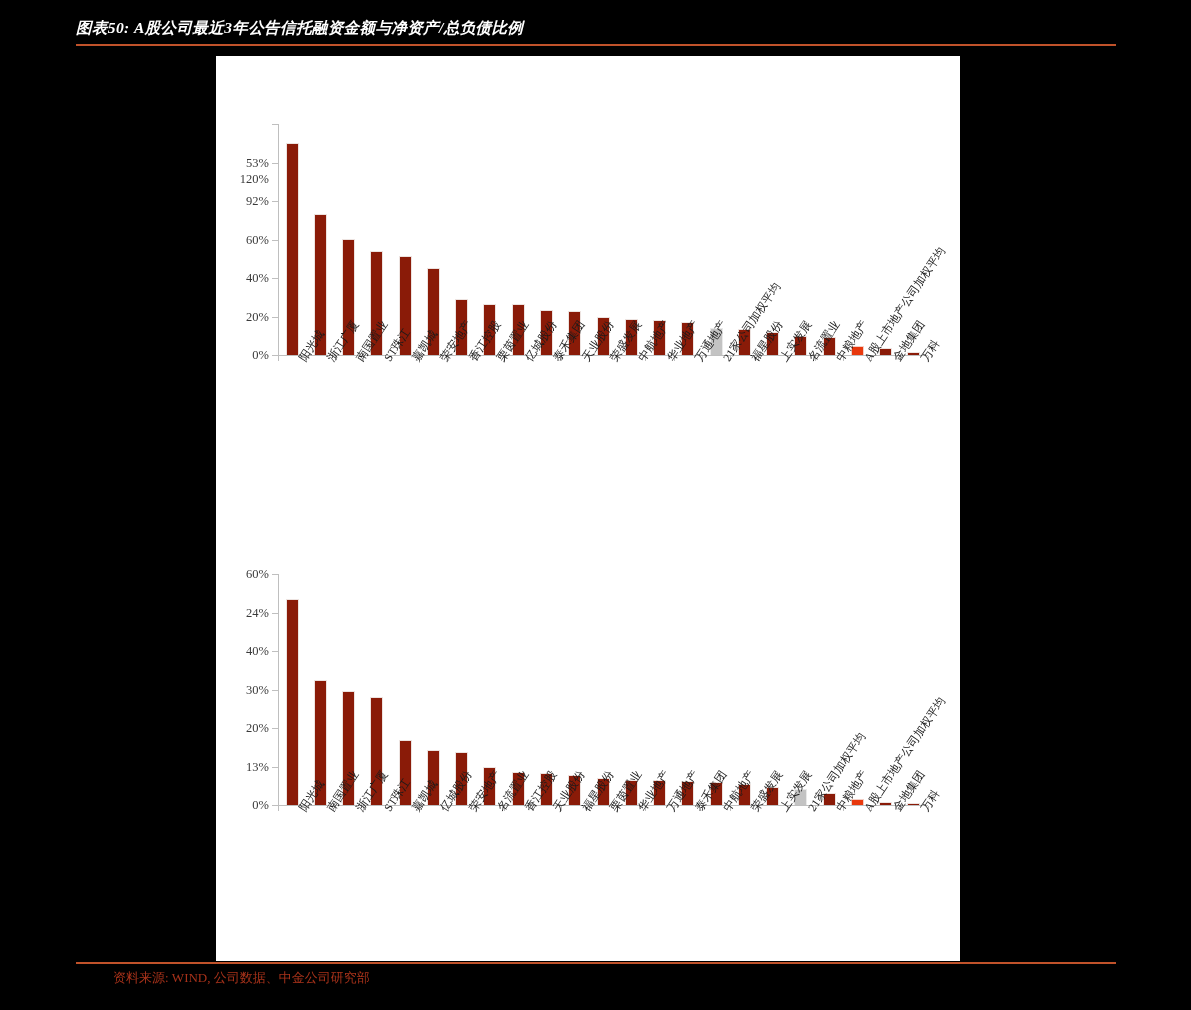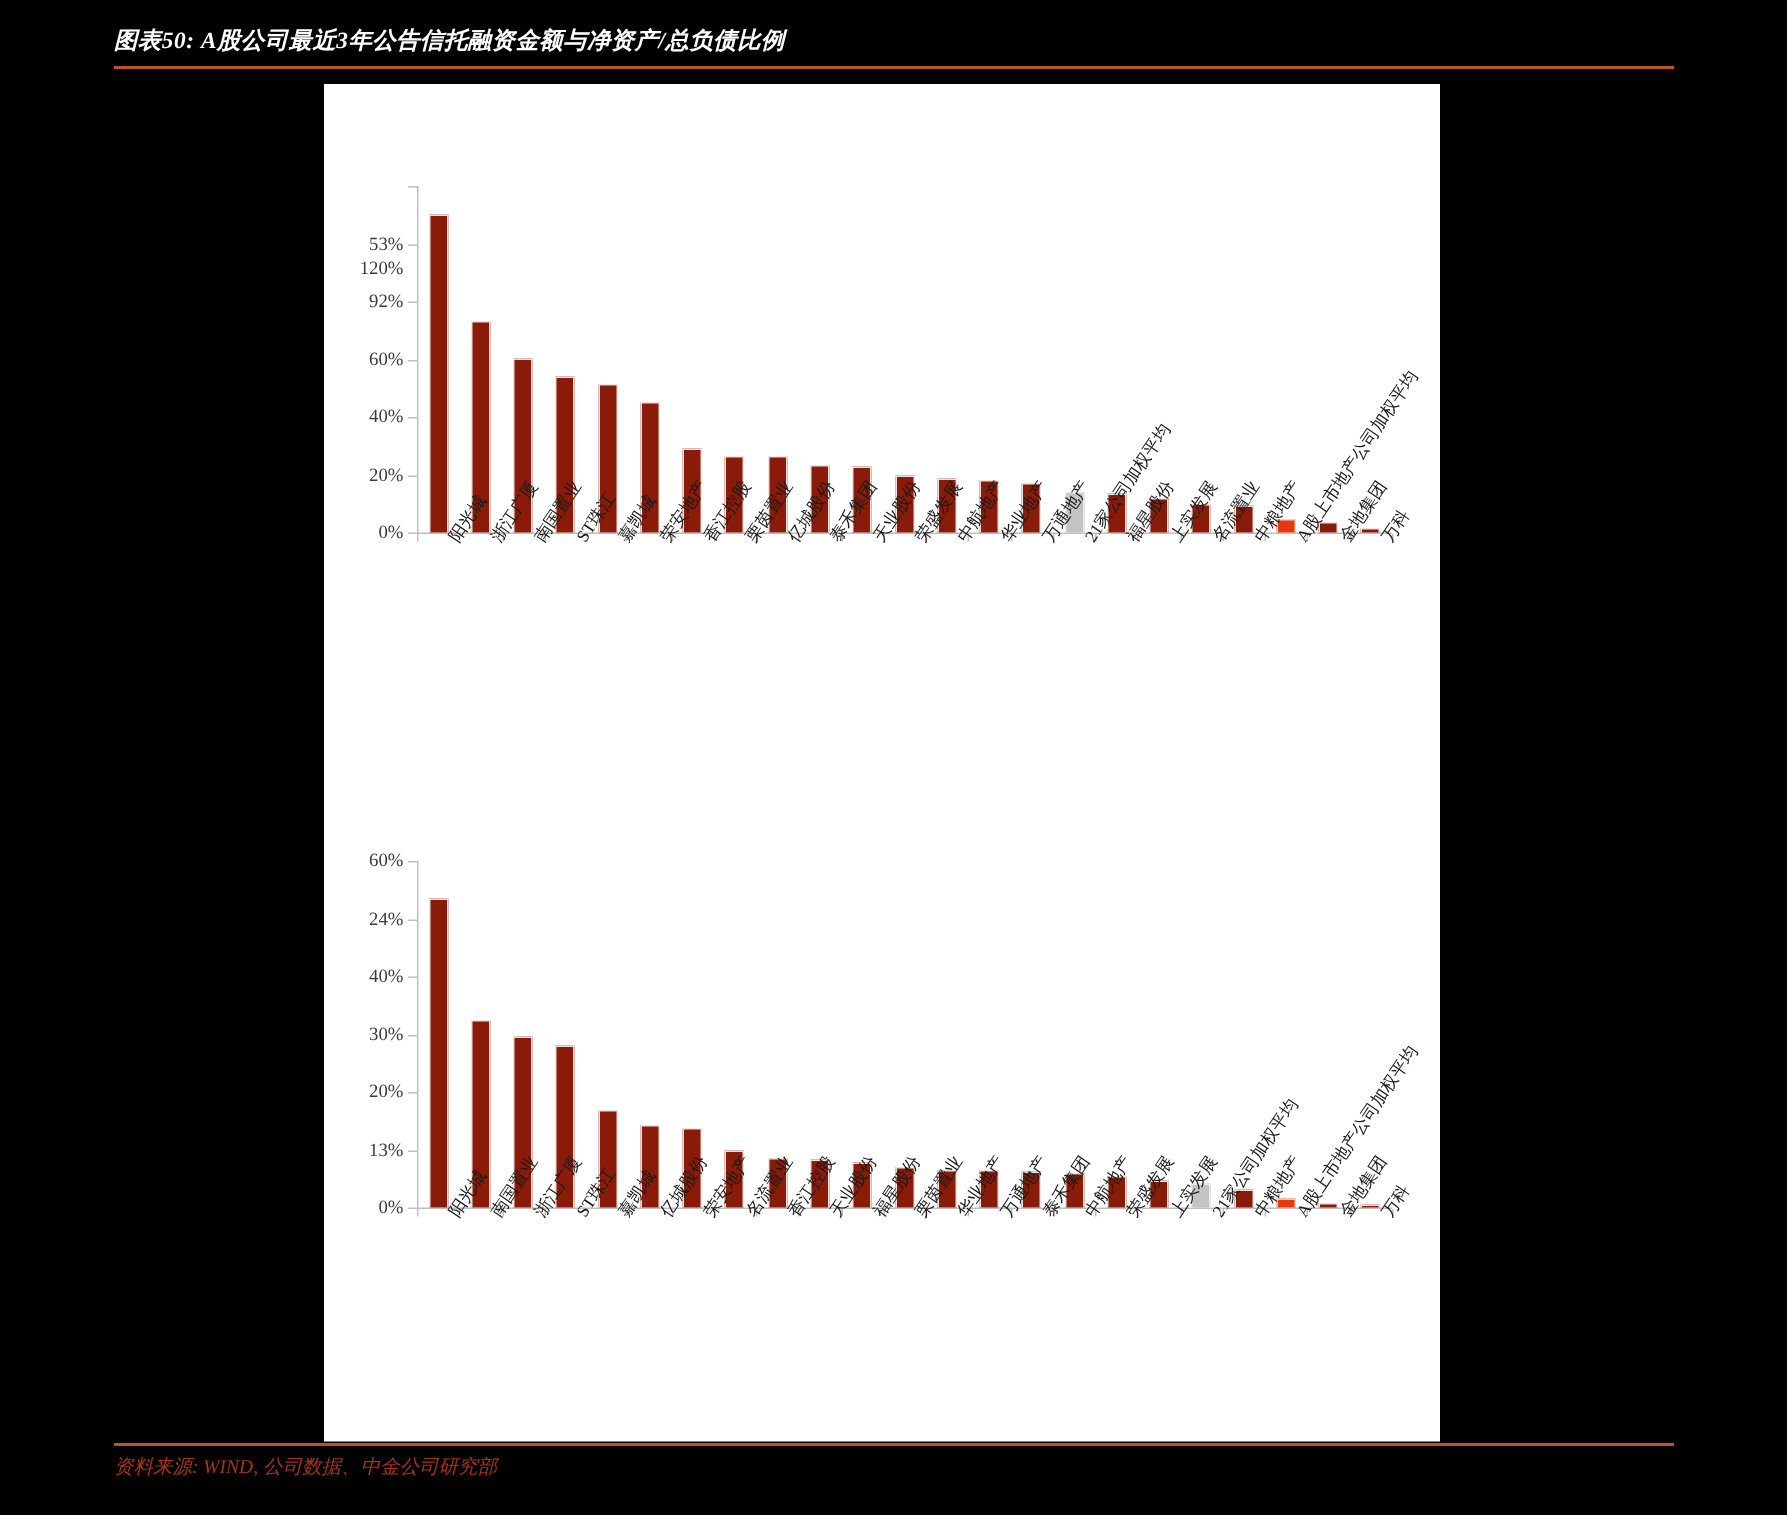--- a/index.html
+++ b/index.html
@@ -167,24 +167,24 @@
     position: absolute;
     left: 0;
     top: -6px;
     width: 1040px;
     height: 2px;
     background: #C0522A;
   }
   .footer-text {
     font-family: "Liberation Serif", "DejaVu Serif", serif;
     font-size: 13px;
-    font-style: italic;
     color: #A8321A;
     white-space: nowrap;
     line-height: 20px;
+    margin-left: 37px;
   }
   .footer-text .src-rest { color: #A8321A; font-weight: normal; }
 </style>
 </head>
 <body>
 
 <div id="page">
 
   <div class="exhibit-header">
     <div class="exhibit-title">图表50: A股公司最近3年公告信托融资金额与净资产/总负债比例</div>

